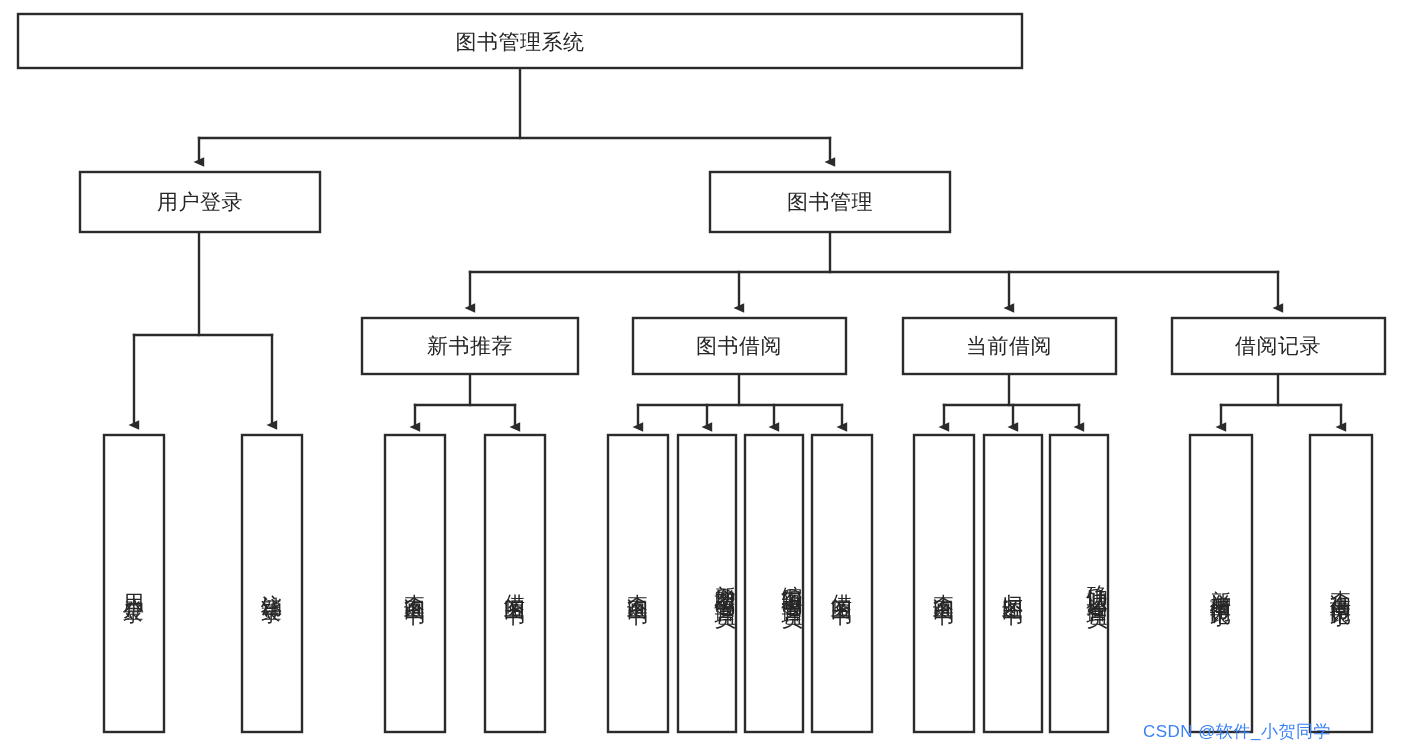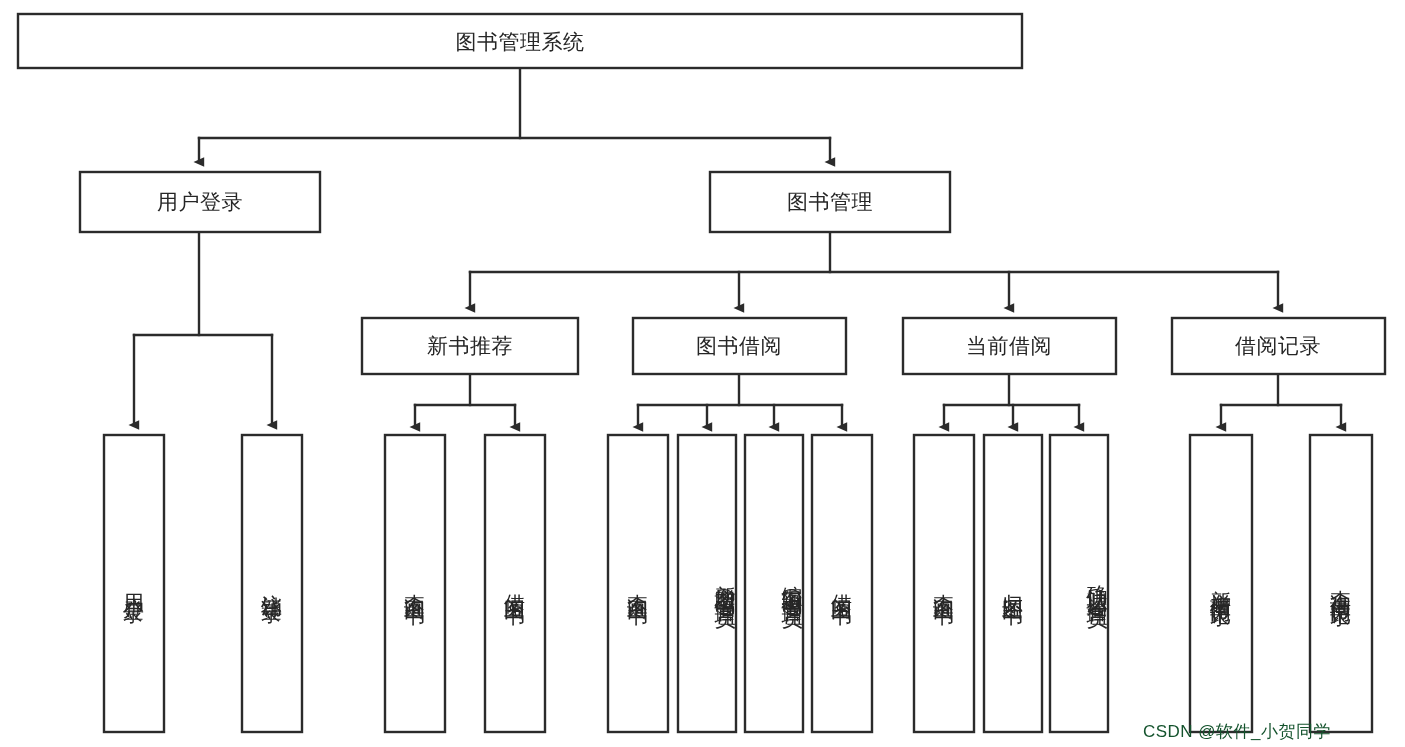--- a/index.html
+++ b/index.html
@@ -63,21 +63,21 @@
     white-space: nowrap;
     line-height: 1;
     pointer-events: none;
   }
   .watermark {
     position: absolute;
     right: 8px;
     bottom: 4px;
     font-family: "Liberation Sans", "DejaVu Sans", sans-serif;
     font-size: 17px;
-    color: #14532d;
+    color: #3b82f6;
     white-space: nowrap;
     letter-spacing: 0.5px;
   }
 </style>
 </head>
 <body>
 
 <div id="diagram-root">
 
   <svg id="flow" viewBox="0 0 1405 747" xmlns="http://www.w3.org/2000/svg">

